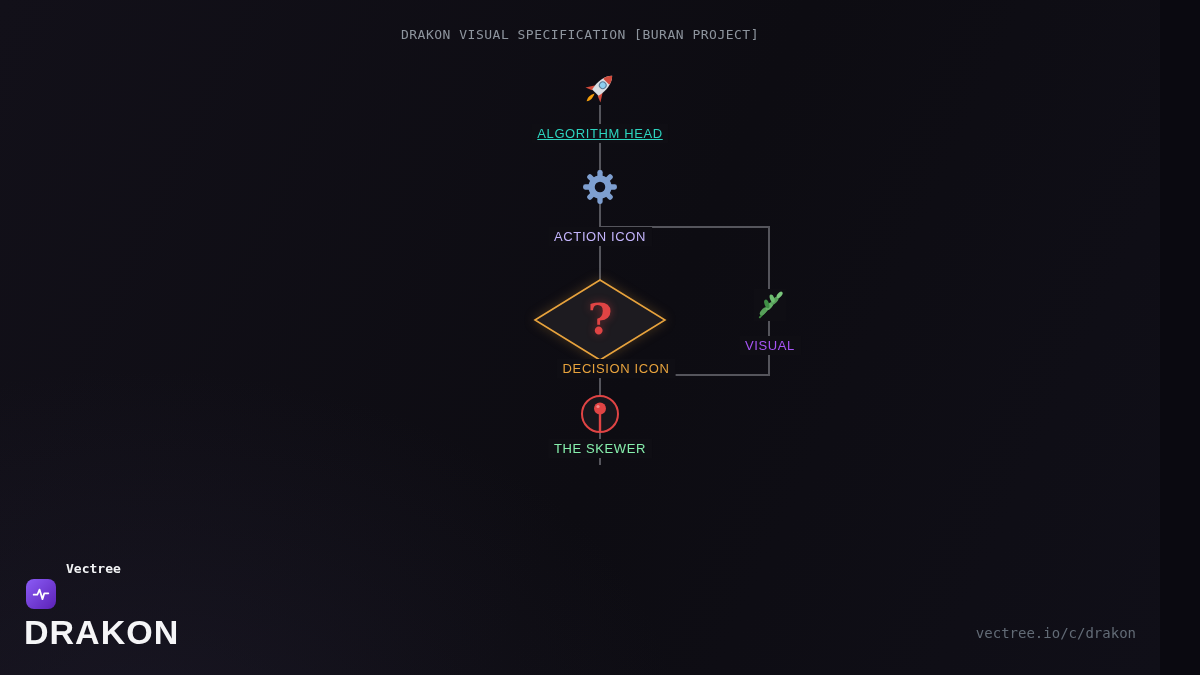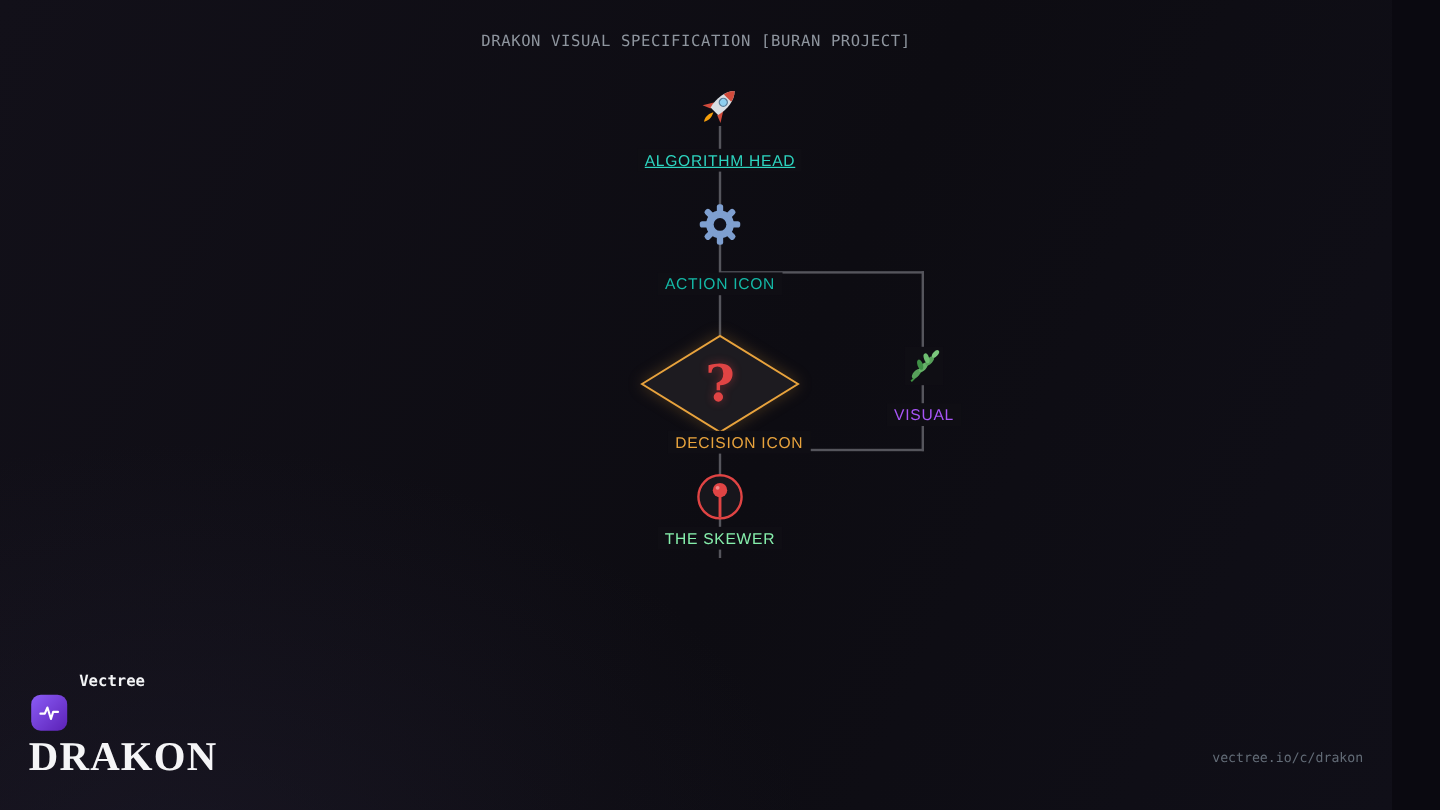--- a/index.html
+++ b/index.html
@@ -91,31 +91,31 @@
     position: absolute;
     left: 66px; top: 561px;
     font-family: "DejaVu Sans Mono", monospace;
     font-weight: bold;
     font-size: 13px;
     color: #f3f4f6;
   }
   .wordmark {
     position: absolute;
     left: 24px; top: 613px;
-    font-family: Liberation Serif, serif;
+    font-family: Liberation Sans, sans-serif;
     font-weight: bold;
     font-size: 34px;
     letter-spacing: 1px;
     color: #f5f5f7;
   }
   .footer-url {
     position: absolute;
     right: 24px; top: 625px;
     font-family: "DejaVu Sans Mono", monospace;
-    font-size: 11px;
+    font-size: 14px;
     color: #626b76;
   }
 </style>
 </head>
 <body>
 
 <div class="stage">
 
   <div class="doc-title">DRAKON VISUAL SPECIFICATION [BURAN PROJECT]</div>
 
@@ -141,21 +141,21 @@
       <g fill="#7e9fd0">
         <rect x="15.5" y="2" width="5" height="32" rx="2"></rect>
         <rect x="15.5" y="2" width="5" height="32" rx="2" transform="rotate(45 18 18)"></rect>
         <rect x="15.5" y="2" width="5" height="32" rx="2" transform="rotate(90 18 18)"></rect>
         <rect x="15.5" y="2" width="5" height="32" rx="2" transform="rotate(135 18 18)"></rect>
         <circle cx="18" cy="18" r="11"></circle>
       </g>
       <circle cx="18" cy="18" r="5" fill="#10101a"></circle>
     </svg>
   </div>
-  <div class="node-label" style="left: 600px; top: 227px; color: #14b8a6;">ACTION ICON</div>
+  <div class="node-label" style="left: 600px; top: 227px; color: #c4b5fd;">ACTION ICON</div>
 
   <div class="diamond-wrap">
     <svg width="150" height="100" viewBox="0 0 150 100">
       <polygon points="10,50 75,10 140,50 75,90" fill="#1d1b20" stroke="#e8a33d" stroke-width="1.6"></polygon>
     </svg>
     <div class="q-mark" style="color: rgb(224, 68, 68);">?</div>
   </div>
   <div class="node-label" style="left: 616px; top: 359px; color: rgb(232, 163, 61);">DECISION ICON</div>
 
   <div class="icon-box leaf-box">

